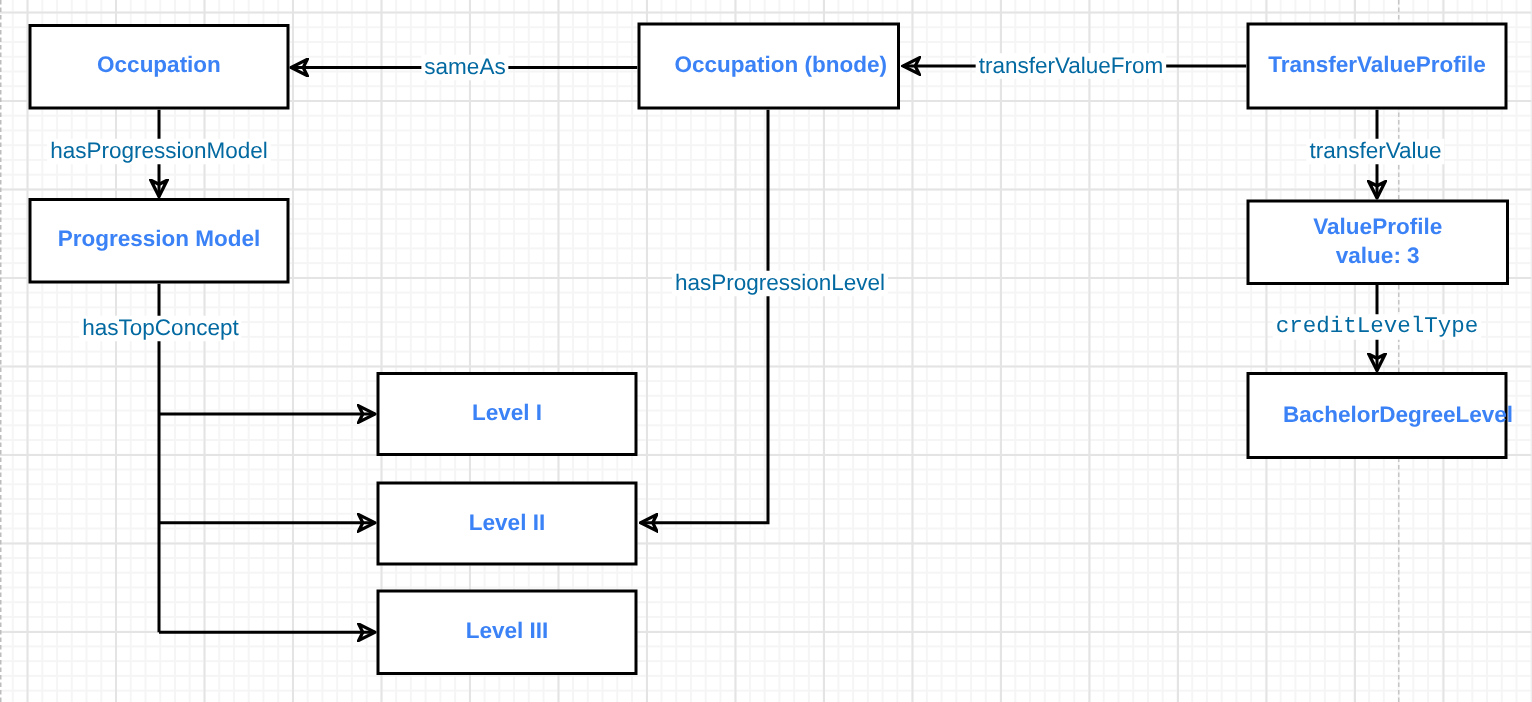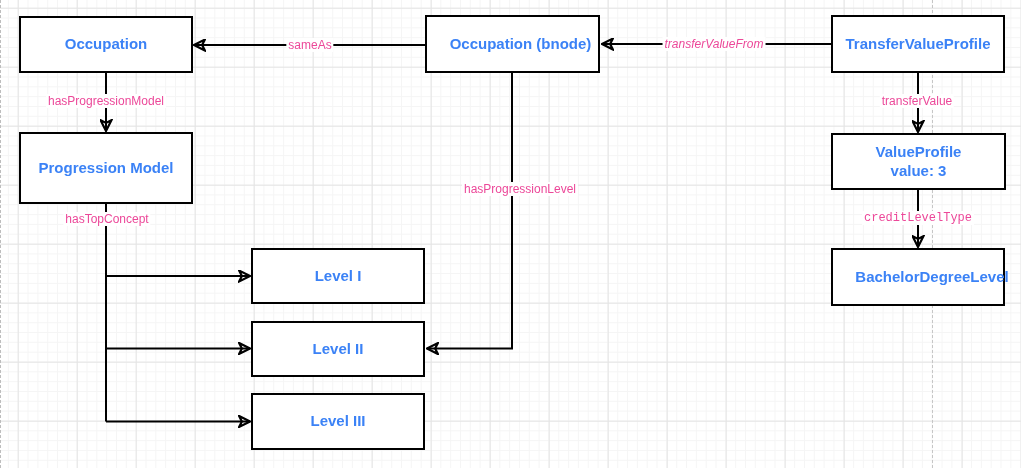--- a/index.html
+++ b/index.html
@@ -27,35 +27,35 @@
   .pd-left{left:0px;border-left-color:#bdbdbd;}
   svg.edges{position:absolute;left:0;top:0;width:1021px;height:468px;}
   svg.edges path{stroke:#000000;stroke-width:2;fill:none;}
   .node{
     position:absolute;box-sizing:border-box;
     background:#ffffff;border:2px solid #000000;
     display:flex;align-items:center;justify-content:center;
     text-align:center;font-size:15px;color:#3b82f6;line-height:1.25;font-weight:bold;
   }
   .n-occupation        {left:19px;  top:16px;  width:174px; height:57px;}
-  .n-progression-model {left:19px;  top:132px; width:174px; height:72px;}
+  .n-progression-model {left:19px;  top:132px; width:174px; height:57px;}
   .n-occupation-bnode  {left:425px; top:15px;  width:175px; height:58px;padding-left:16px;}
   .n-tvp               {left:831px; top:15px;  width:174px; height:58px;}
   .n-value-profile     {left:831px; top:133px; width:175px; height:57px;}
   .n-bachelor          {left:831px; top:248px; width:174px; height:58px;padding-left:28px;}
   .n-level-1           {left:251px; top:248px; width:174px; height:56px;align-items:center;}
   .n-level-2           {left:251px; top:321px; width:174px; height:56px;}
   .n-level-3           {left:251px; top:393px; width:174px; height:57px;}
   .edge-label{
     position:absolute;transform:translate(-50%,-50%);
     background:#ffffff;padding:0 2px;white-space:nowrap;
-    font-size:12px;color:#ec4899;text-align:right;
+    font-size:15px;color:#0369a1;text-align:right;
   }
   .el-same-as              {left:310px; top:45px;}
-  .el-transfer-value-from  {left:714px; top:44px;font-style:italic;}
+  .el-transfer-value-from  {left:714px; top:44px;}
   .el-has-progression-model{left:106px; top:101px;}
   .el-transfer-value       {left:917px; top:101px;}
   .el-credit-level-type    {left:918px; top:218px;font-family:Liberation Mono, monospace;}
   .el-has-top-concept      {left:107px; top:219px;}
   .el-has-progression-level{left:520px; top:189px;}
 </style>
 </head>
 <body>
 
 <div class="canvas">

